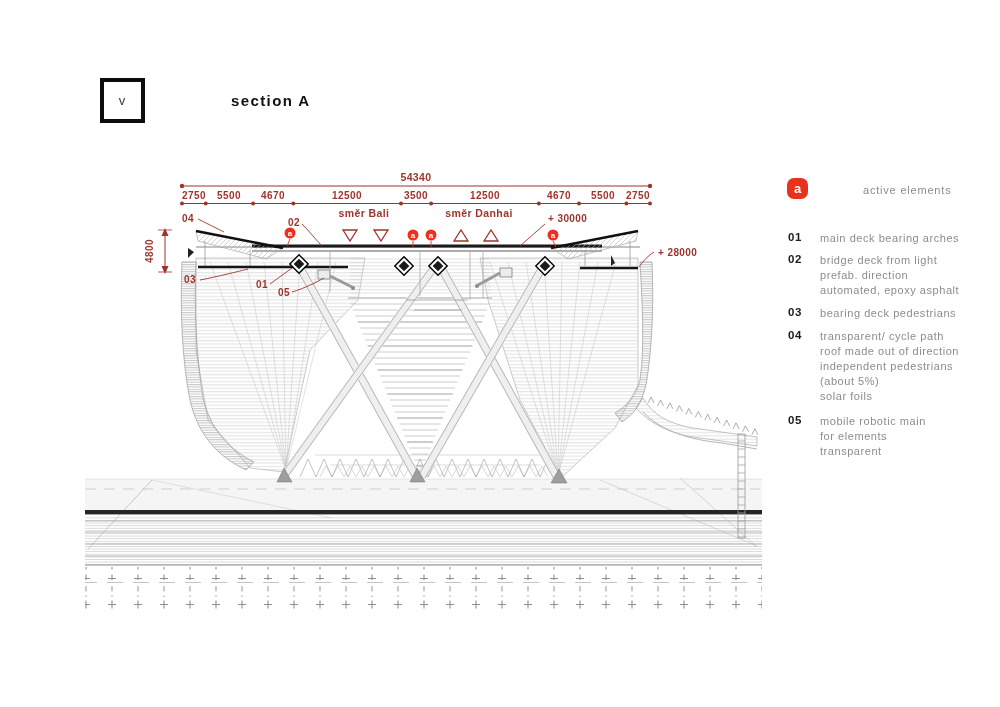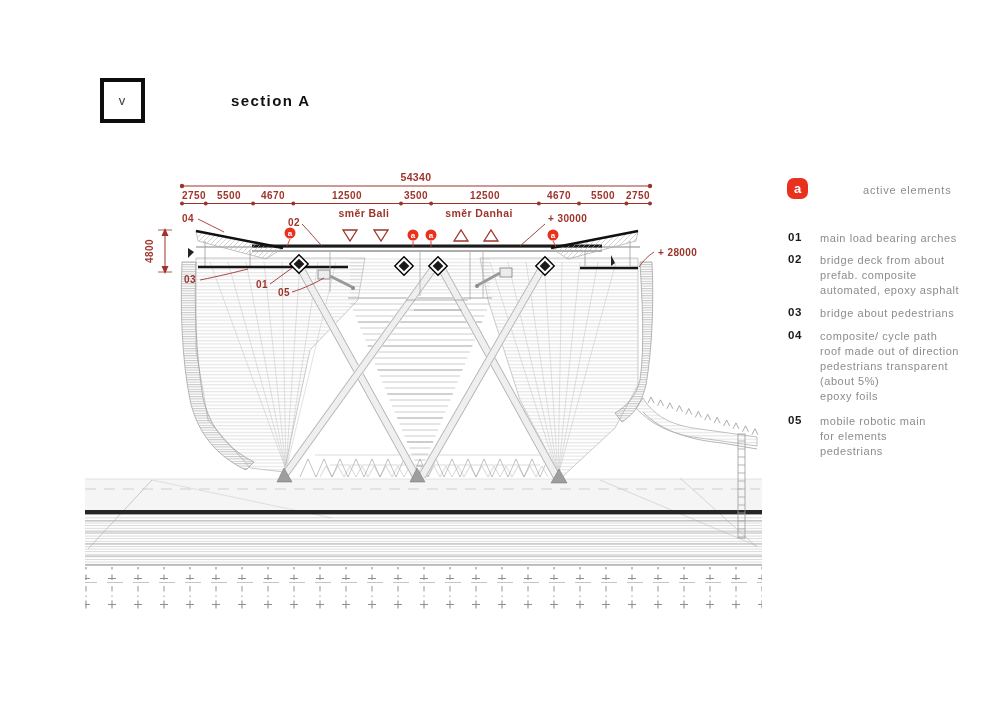--- a/index.html
+++ b/index.html
@@ -312,48 +312,48 @@
   <div class="sec-title">section A</div>
 
   <div class="lg-badge">
     <span>a</span>
   </div>
   <div class="lg-caption">active elements</div>
 
   <div class="lg-item" style="top:231px">
     <span class="lg-num">01</span>
     <div class="lg-text">
-        <span>main load bearing arches</span>
+        <span>main deck bearing arches</span>
       </div>
   </div>
   <div class="lg-item" style="top:253px">
     <span class="lg-num">02</span>
     <div class="lg-text">
-      <span>bridge deck from about</span>
-      <span>prefab. composite</span>
+      <span>bridge deck from light</span>
+      <span>prefab. direction</span>
       <span>automated, epoxy asphalt</span>
     </div>
   </div>
   <div class="lg-item" style="top:306px">
     <span class="lg-num">03</span>
     <div class="lg-text">
-        <span>bridge about pedestrians</span>
+        <span>bearing deck pedestrians</span>
       </div>
   </div>
   <div class="lg-item" style="top:329px">
     <span class="lg-num">04</span>
     <div class="lg-text">
-      <span>composite/ cycle path</span>
+      <span>transparent/ cycle path</span>
       <span>roof made out of direction</span>
-      <span>pedestrians transparent</span>
+      <span>independent pedestrians</span>
       <span>(about 5%)</span>
-      <span>epoxy foils</span>
+      <span>solar foils</span>
     </div>
   </div>
   <div class="lg-item" style="top:414px">
     <span class="lg-num">05</span>
     <div class="lg-text">
       <span>mobile robotic main</span>
       <span>for elements</span>
-      <span>pedestrians</span>
+      <span>transparent</span>
     </div>
   </div>
 </div>
 
 </body></html>

